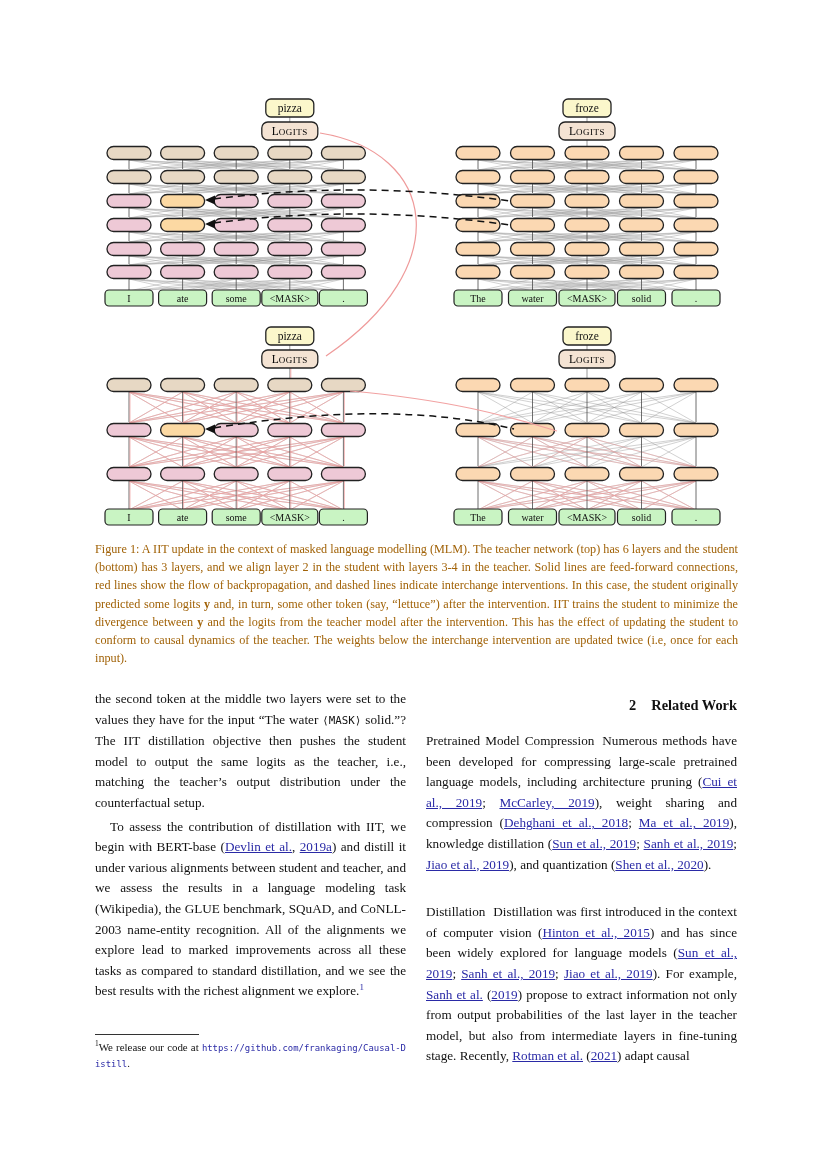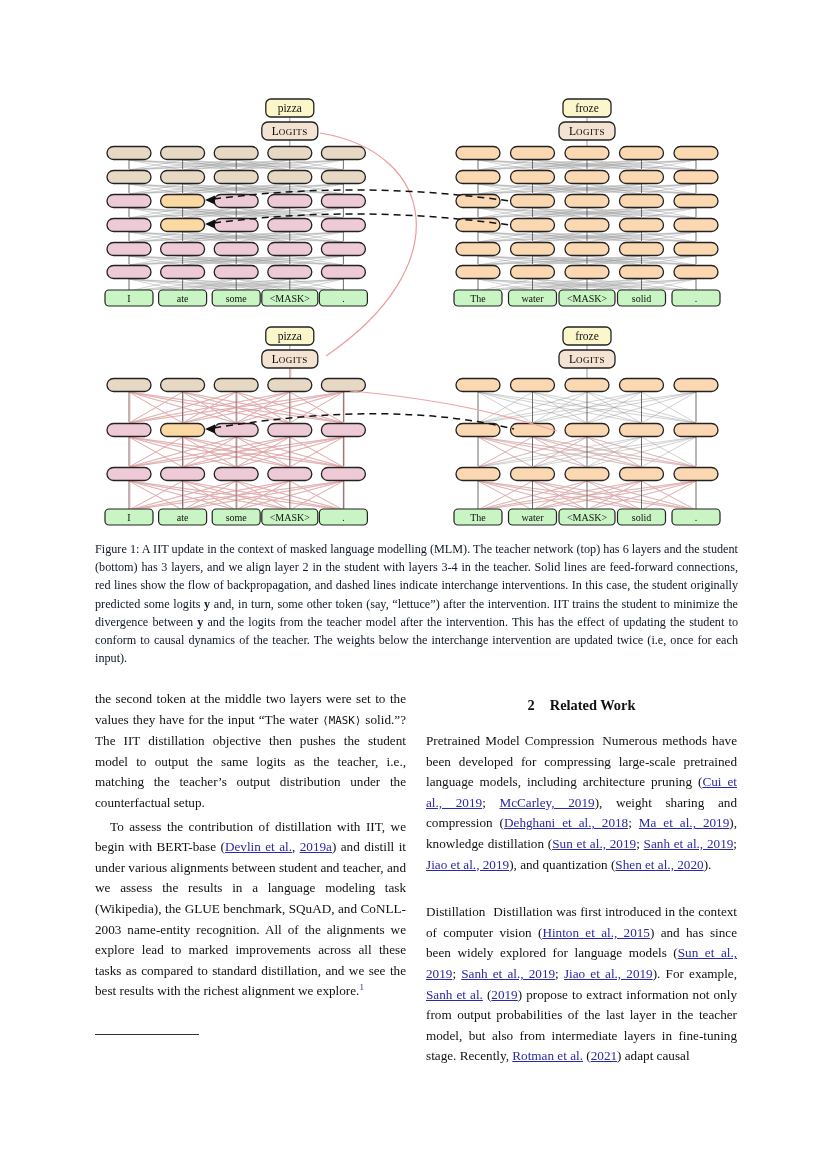--- a/index.html
+++ b/index.html
@@ -2,27 +2,27 @@
 <html style="--link: #2a2aa6;"><head>
 <meta charset="utf-8">
 <style>
   html,body{margin:0;padding:0;background:#e9e9e9;}
   .page{position:relative;width:827px;height:1169px;background:#ffffff;margin:0 auto;
         font-family:"Liberation Serif",serif;color:#111;overflow:hidden;}
   #fig{position:absolute;left:0;top:0;}
   .tok{font:10px "Liberation Serif",serif;fill:#111;}
   .outword{font:11.5px "Liberation Serif",serif;fill:#111;}
   .caption{position:absolute;left:95px;top:540px;width:643px;font-size:12.2px;line-height:18.2px;
-           text-align:justify;color:#0f172a;}
+           text-align:justify;color:#a16207;}
   .colL{position:absolute;left:95px;top:689px;width:311px;font-size:13.2px;line-height:20.6px;text-align:justify;}
   .colR{position:absolute;left:426px;top:696px;width:311px;font-size:13.2px;line-height:20.6px;text-align:justify;}
   .colL p,.colR p{margin:0;}
   .colL .p2{text-indent:15px;margin-top:3px;}
   .colR .p2{margin-top:27px;}
-  h2{font-size:14.4px;line-height:18px;margin:0 0 17px 0;font-weight:700;text-align:center;}
+  h2{font-size:14.4px;line-height:18px;margin:0 0 17px 0;font-weight:700;text-align:right;}
   h2 .hnum{margin-right:15px;}
   .footnote{position:absolute;left:95px;top:1034px;width:311px;font-size:10.9px;line-height:14.6px;text-align:justify;}
   .fnrule{width:104px;border-top:1.1px solid #333;margin-bottom:5px;}
   .seg-plain{}
   .seg-lead{font-weight:400;margin-right:8px;}
   .seg-boldmath{font-weight:700;}
   .seg-link{color:var(--link,#2a2aa6);text-decoration:underline;}
   .seg-mono{font-family:"DejaVu Sans Mono",monospace;font-size:0.82em;}
   .seg-monolink{font-family:"DejaVu Sans Mono",monospace;font-size:0.82em;color:var(--link,#2a2aa6);word-break:break-all;}
   .seg-sup{vertical-align:super;font-size:0.68em;line-height:0;}
@@ -768,20 +768,21 @@
 
   <div class="caption"><span class="seg-plain">Figure 1:  A IIT update in the context of masked language modelling (MLM). The teacher network (top) has 6 layers and the student (bottom) has 3 layers, and we align layer 2 in the student with layers 3-4 in the teacher. Solid lines are feed-forward connections, red lines show the flow of backpropagation, and dashed lines indicate interchange interventions. In this case, the student originally predicted some logits </span><span class="seg-boldmath">y</span><span class="seg-plain"> and, in turn, some other token (say, “lettuce”) after the intervention.  IIT trains the student to minimize the divergence between </span><span class="seg-boldmath">y</span><span class="seg-plain"> and the logits from the teacher model after the intervention.  This has the effect of updating the student to conform to causal dynamics of the teacher.  The weights below the interchange intervention are updated twice (i.e, once for each input).</span></div>
 
   <div class="colL">
     <p class="p1"><span class="seg-plain">the second token at the middle two layers were set to the values they have for the input “The water </span><span class="seg-mono">⟨MASK⟩</span><span class="seg-plain"> solid.”? The IIT distillation objective then pushes the student model to output the same logits as the teacher, i.e., matching the teacher’s output distribution under the counterfactual setup.</span></p>
     <p class="p2"><span class="seg-plain">To assess the contribution of distillation with IIT, we begin with BERT-base (</span><span class="seg-link">Devlin et al.</span><span class="seg-plain">, </span><span class="seg-link">2019a</span><span class="seg-plain">) and distill it under various alignments between student and teacher, and we assess the results in a language modeling task (Wikipedia), the GLUE benchmark, SQuAD, and CoNLL-2003 name-entity recognition.  All of the alignments we explore lead to marked improvements across all these tasks as compared to standard distillation, and we see the best results with the richest alignment we explore.</span><span class="seg-suplink">1</span></p>
   </div>
 
   <div class="footnote">
     <div class="fnrule"></div>
+    <div><span class="seg-sup">1</span><span class="seg-plain">We release our code at </span><span class="seg-monolink">https://github.com/frankaging/Causal-Distill</span><span class="seg-plain">.</span></div>
   </div>
 
   <div class="colR">
     <h2><span class="hnum">2</span><span>Related Work</span></h2>
     <p class="p1"><span class="seg-lead">Pretrained Model Compression</span><span class="seg-plain">Numerous methods have been developed for compressing large-scale pretrained language models, including architecture pruning (</span><span class="seg-link">Cui et al., 2019</span><span class="seg-plain">; </span><span class="seg-link">McCarley, 2019</span><span class="seg-plain">), weight sharing and compression (</span><span class="seg-link">Dehghani et al., 2018</span><span class="seg-plain">; </span><span class="seg-link">Ma et al., 2019</span><span class="seg-plain">), knowledge distillation (</span><span class="seg-link">Sun et al., 2019</span><span class="seg-plain">; </span><span class="seg-link">Sanh et al., 2019</span><span class="seg-plain">; </span><span class="seg-link">Jiao et al., 2019</span><span class="seg-plain">), and quantization (</span><span class="seg-link">Shen et al., 2020</span><span class="seg-plain">).</span></p>
     <p class="p2"><span class="seg-lead">Distillation</span><span class="seg-plain">Distillation was first introduced in the context of computer vision (</span><span class="seg-link">Hinton et al., 2015</span><span class="seg-plain">) and has since been widely explored for language models (</span><span class="seg-link">Sun et al., 2019</span><span class="seg-plain">; </span><span class="seg-link">Sanh et al., 2019</span><span class="seg-plain">; </span><span class="seg-link">Jiao et al., 2019</span><span class="seg-plain">). For example, </span><span class="seg-link">Sanh et al.</span><span class="seg-plain"> (</span><span class="seg-link">2019</span><span class="seg-plain">) propose to extract information not only from output probabilities of the last layer in the teacher model, but also from intermediate layers in fine-tuning stage. Recently, </span><span class="seg-link">Rotman et al.</span><span class="seg-plain"> (</span><span class="seg-link">2021</span><span class="seg-plain">) adapt causal</span></p>
   </div>
 
 </div>
 

